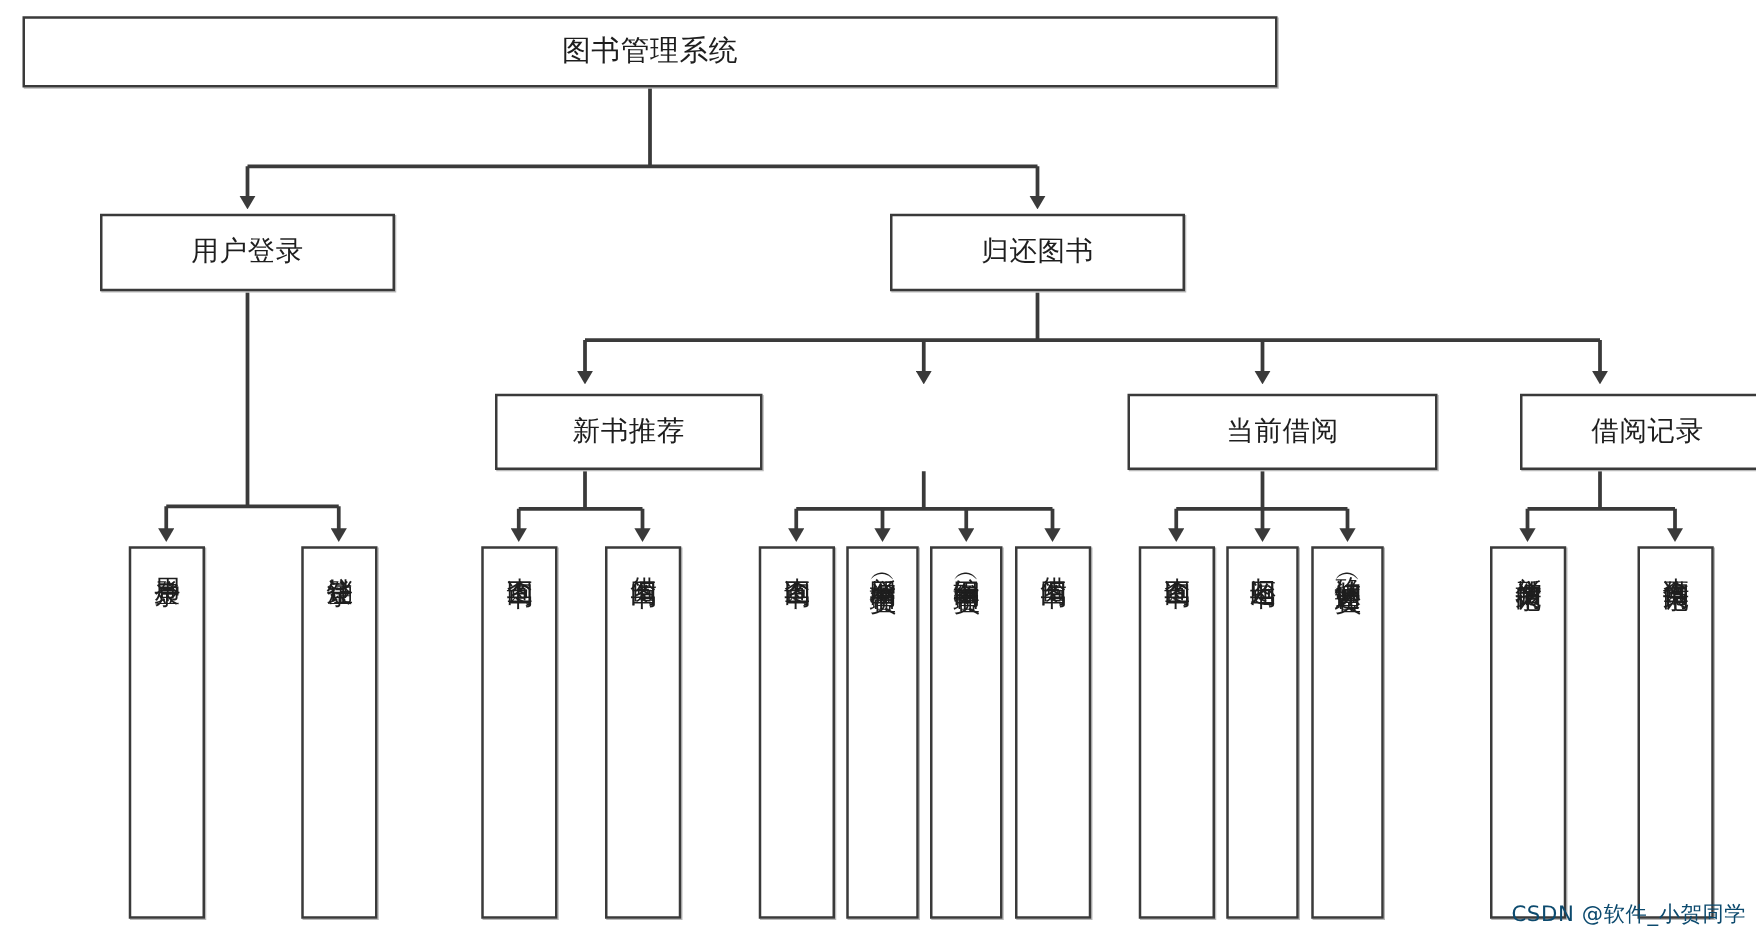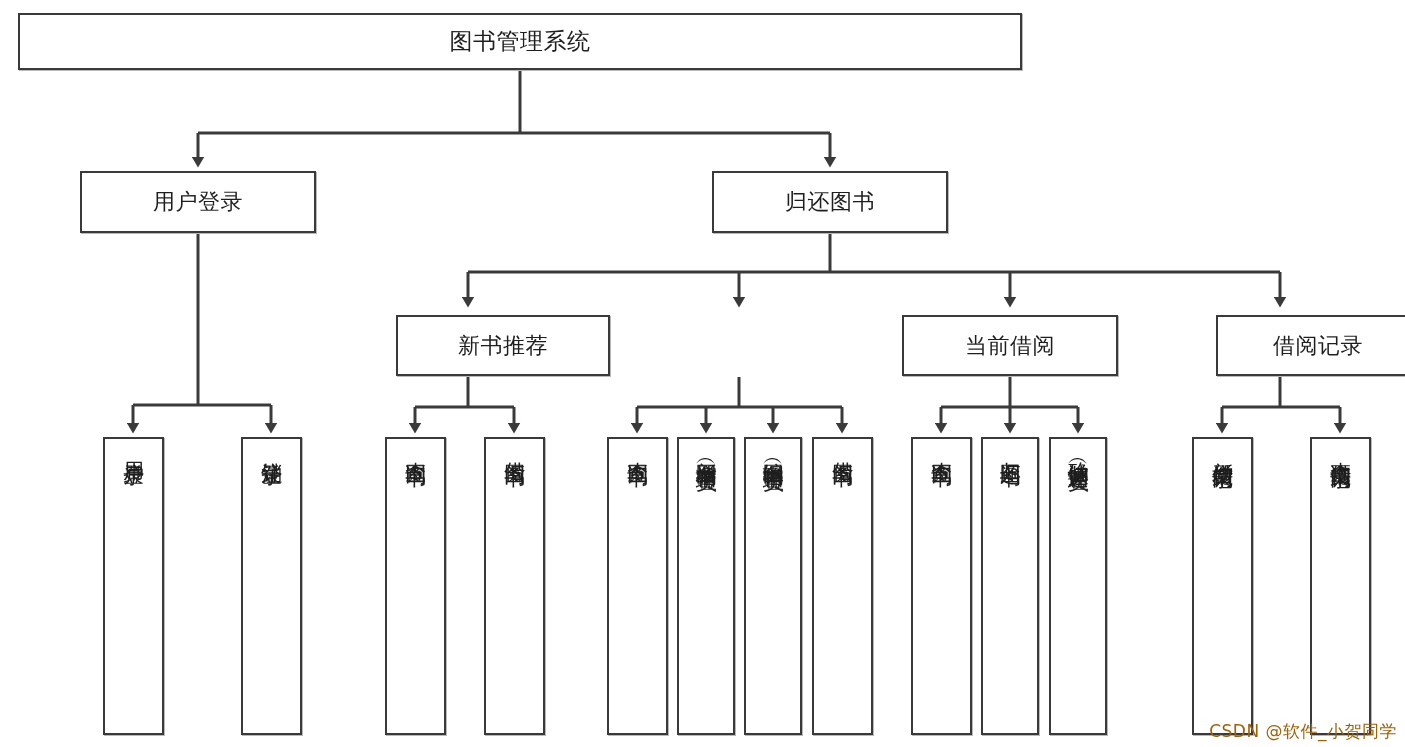--- a/index.html
+++ b/index.html
@@ -63,21 +63,21 @@
     font-size: 21px;
     line-height: 1.08;
     letter-spacing: 1.5px;
     white-space: nowrap;
   }
   .watermark {
     position: absolute;
     right: 8px;
     bottom: 4px;
     font-size: 17px;
-    color: #a16207;
+    color: #0c4a6e;
     letter-spacing: 0.5px;
     white-space: nowrap;
     user-select: none;
   }
 </style>
 </head>
 <body>
 
 <div id="canvas">
 
@@ -138,21 +138,21 @@
   <div class="node h" style="left:80px; top:171px; width:236px; height:62px;">
     <span class="lbl">用户登录</span>
   </div>
   <div class="node h" style="left:712px; top:171px; width:236px; height:62px;">
     <span class="lbl">归还图书</span>
   </div>
 
   <div class="node h" style="left:362px; top:315px; width:214px; height:61px;margin-left:34px;">
     <span class="lbl">新书推荐</span>
   </div>
-  <div class="node h" style="left:902px; top:315px; width:216px; height:61px;">
+  <div class="node h" style="left:902px; top:315px; width:248px; height:61px;">
     <span class="lbl">当前借阅</span>
   </div>
   <div class="node h" style="left:1172px; top:315px; width:204px; height:61px;margin-left:44px;">
     <span class="lbl">借阅记录</span>
   </div>
 
   <div class="node v" style="left:103px; top:437px; width:61px; height:298px;">
     <span class="lbl">用户登录</span>
   </div>
   <div class="node v" style="left:241px; top:437px; width:61px; height:298px;">

